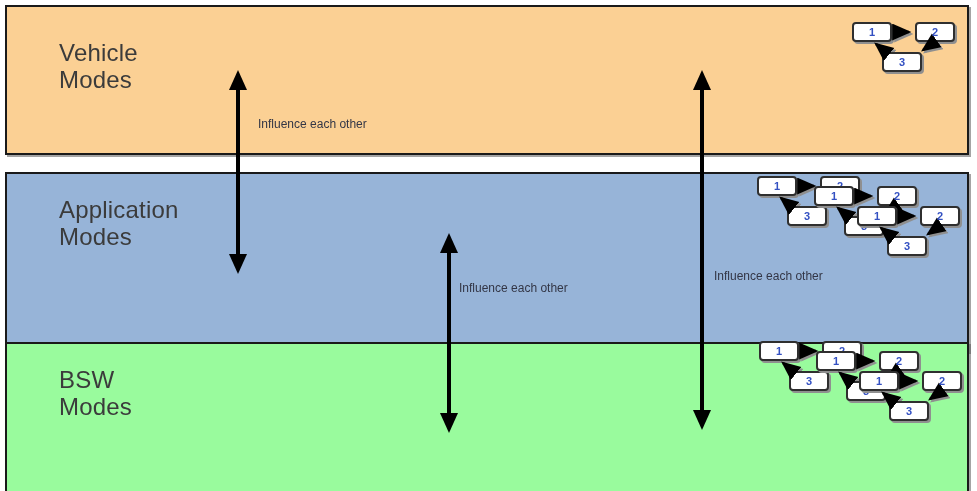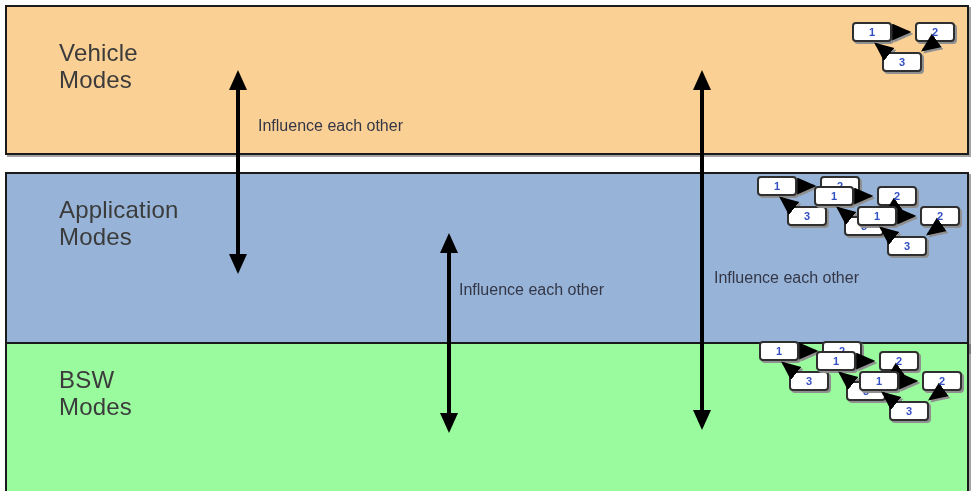--- a/index.html
+++ b/index.html
@@ -35,21 +35,21 @@
     line-height: 27px;
     letter-spacing: 0.2px;
   }
   .band.vehicle     .band-label { top: 32px; }
   .band.application .band-label { top: 22px; }
   .band.bsw         .band-label { top: 22px; }
 
   .influence-label {
     position: absolute;
     color: #333646;
-    font-size: 16px;
+    font-size: 12px;
     white-space: nowrap;
   }
   #influence-label-1 { left: 258px; top: 117px; }
   #influence-label-2 { left: 459px; top: 281px; }
   #influence-label-3 { left: 714px; top: 269px; }
 
   svg.overlay {
     position: absolute;
     left: 0; top: 0;
     width: 977px; height: 491px;

